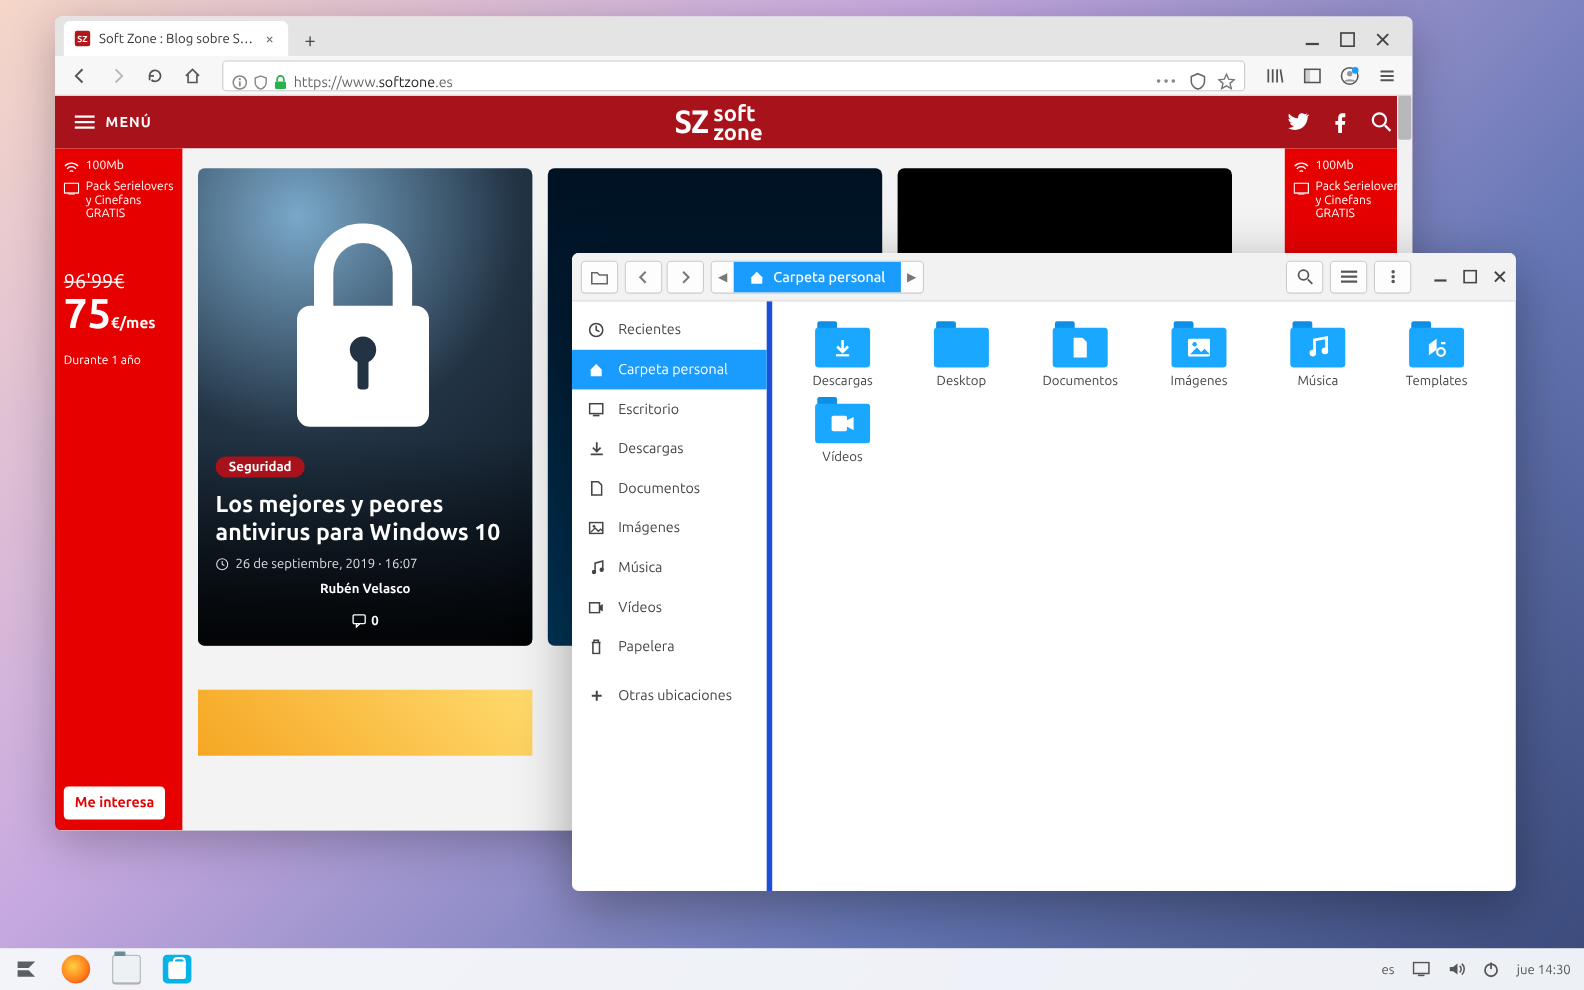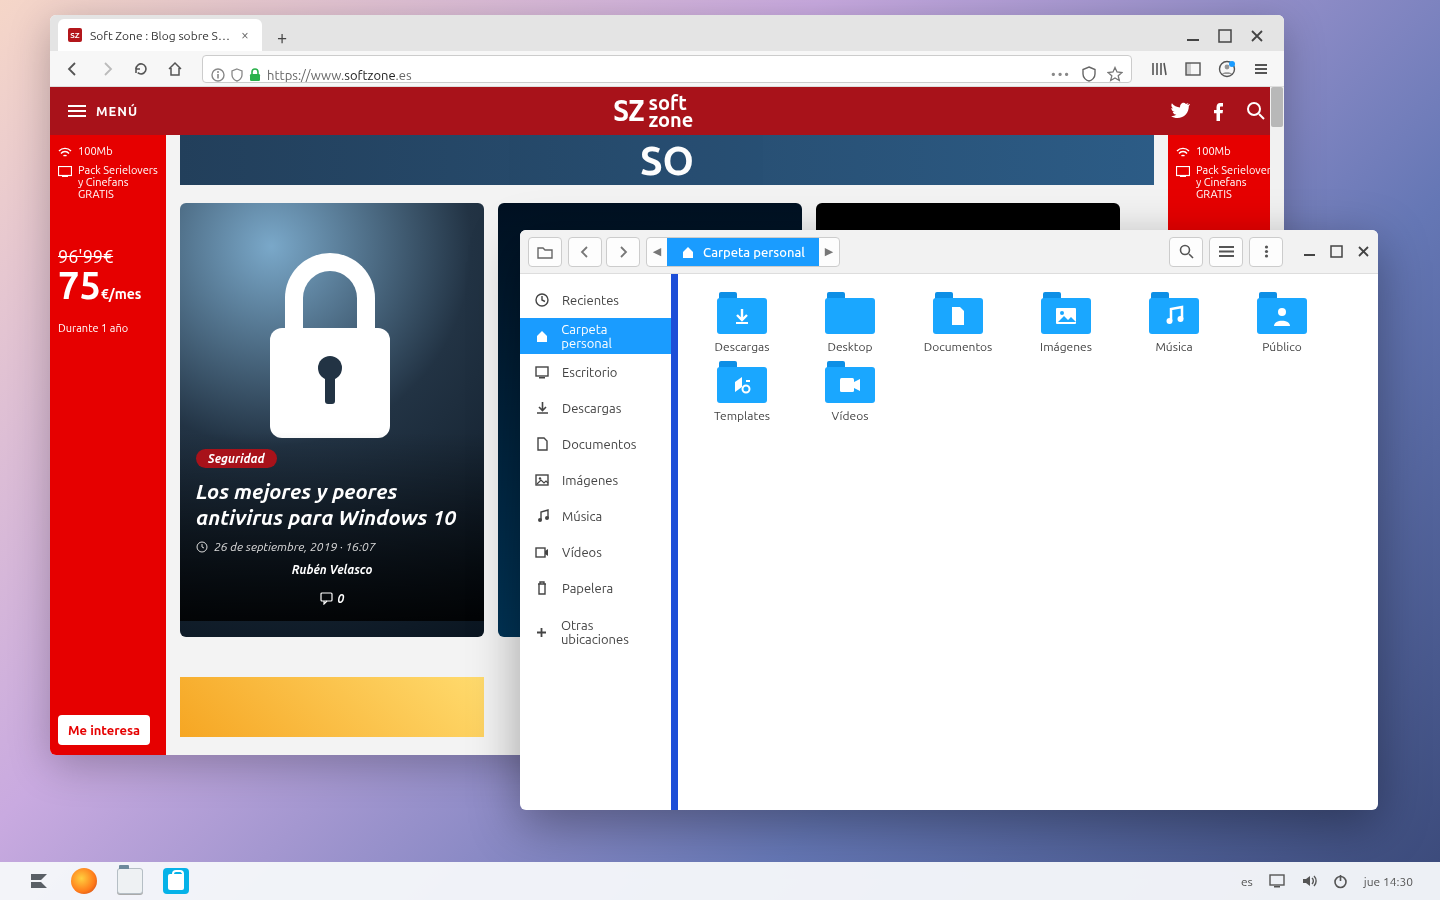--- a/index.html
+++ b/index.html
@@ -44,21 +44,21 @@
 .price-cross{text-decoration:line-through;font-size:18px;}
 .price-big{font-size:38px;font-weight:bold;line-height:1;}
 .price-unit{font-size:14px;font-weight:bold;}
 .price-sub{font-size:11px;margin-top:18px;}
 .ad-cta{margin-top:auto;background:#fff;color:#e60000;font-weight:bold;padding:8px 10px;border-radius:4px;font-size:13px;align-self:flex-start;}
 .content{flex:1;background:#f3f3f3;padding:0 14px;}
 .banner-frag{height:50px;background:linear-gradient(90deg,#0b2b4a,#164b7a);display:flex;align-items:center;justify-content:center;color:#fff;font-size:40px;font-weight:bold;opacity:.9;}
 .cards{display:flex;gap:14px;margin-top:18px;}
 .card{width:304px;height:434px;border-radius:6px;overflow:hidden;position:relative;background:#222;color:#fff;}
 .card.lock{background:radial-gradient(circle at 30% 10%,#7aa8c9 0%,#234 45%,#0a1520 100%);}
-.card-overlay{position:absolute;left:0;right:0;bottom:16px;padding:16px;background:linear-gradient(transparent,rgba(0,0,0,.85));font-style:italic;}
+.card-overlay{position:absolute;left:0;right:0;bottom:0;padding:16px;background:linear-gradient(transparent,rgba(0,0,0,.85));}
 .tag{display:inline-block;background:#a8121a;border-radius:12px;padding:3px 12px;font-size:12px;font-weight:bold;margin-bottom:10px;}
 .card-title{font-size:21px;font-weight:bold;line-height:1.25;margin-bottom:10px;}
 .meta{font-size:12px;display:flex;align-items:center;gap:6px;color:#ddd;}
 .author{font-size:12px;font-weight:bold;margin-top:10px;display:flex;align-items:center;gap:16px;flex-direction:column;}
 .card2{background:linear-gradient(#012,#035);}
 .card3{background:#000;}
 .bottom-card{margin-top:40px;width:304px;height:60px;background:linear-gradient(45deg,#f6a623,#ffdb6e);}
 .lock-art{position:absolute;top:50px;left:60px;width:180px;height:200px;}
 .lock-body{width:120px;height:110px;background:#fff;border-radius:12px;position:absolute;top:75px;left:30px;}
 .lock-body:after{content:"";position:absolute;top:28px;left:50%;transform:translateX(-50%);width:24px;height:24px;background:#234;border-radius:50%;}
@@ -71,32 +71,32 @@
 .fm { position:absolute; top:230px; left:520px; width:858px; height:580px; background:#fff;border-radius:6px;box-shadow:0 14px 50px rgba(0,0,0,.35);display:flex;flex-direction:column;overflow:hidden;}
 .fm-toolbar{height:44px;background:#f2f2f2;border-bottom:1px solid #ddd;display:flex;align-items:center;padding:0 8px;gap:6px;}
 .fm-btn{width:34px;height:30px;border:1px solid #ccc;border-radius:4px;background:#fdfdfd;display:flex;align-items:center;justify-content:center;color:#555;}
 .fm-nav-group{display:flex;gap:4px;}
 .pathbar{display:flex;align-items:center;height:30px;border:1px solid #ccc;border-radius:4px;overflow:hidden;background:#fdfdfd;}
 .path-arrow{width:20px;display:flex;align-items:center;justify-content:center;color:#777;font-size:11px;}
 .path-current{background:#1a9cff;color:#fff;height:100%;display:flex;align-items:center;padding:0 14px;gap:8px;font-size:13px;font-weight:500;}
 .fm-toolbar-right{margin-left:auto;display:flex;gap:6px;align-items:center;}
 .fm-win-controls{display:flex;gap:14px;margin-left:14px;color:#444;}
 .fm-body{flex:1;display:flex;}
-.fm-sidebar{width:158px;border-right:7px solid #1d4ed8;padding:8px 0;}
+.fm-sidebar{width:182px;border-right:5px solid #1d4ed8;padding:8px 0;}
 .sb-item{height:36px;display:flex;align-items:center;gap:12px;padding:0 14px;font-size:13px;color:#444;}
 .sb-item.active{background:#1a9cff;color:#fff;}
 .sb-icon{width:16px;display:flex;justify-content:center;}
 .fm-content{flex:1;padding:18px 12px;display:flex;flex-wrap:wrap;align-content:flex-start;gap:8px 4px;}
 .folder{width:104px;display:flex;flex-direction:column;align-items:center;gap:6px;font-size:12px;color:#444;text-align:center;}
 .folder-icon{width:50px;height:42px;position:relative;}
 .ftab{position:absolute;top:0;left:2px;width:18px;height:8px;background:#0d8fe6;border-radius:2px 2px 0 0;}
 .fbody{position:absolute;top:6px;left:0;right:0;bottom:0;background:#1aa7ff;border-radius:3px;display:flex;align-items:center;justify-content:center;color:#fff;}
 
 
-.taskbar{position:absolute;left:0;right:0;bottom:0;height:38px;background:rgba(245,247,250,.96);display:flex;align-items:center;padding:0 27px;gap:18px;color:#555;font-size:12px;}
+.taskbar{position:absolute;left:0;right:0;bottom:0;height:38px;background:rgba(245,247,250,.96);display:flex;align-items:center;padding:0 12px;gap:18px;color:#555;font-size:12px;}
 .tb-left{display:flex;align-items:center;gap:20px;}
 .tb-app{width:26px;height:26px;display:flex;align-items:center;justify-content:center;border-radius:3px;}
 .tb-app.ff{background:radial-gradient(circle at 40% 40%,#ffcf3f,#ff7b1a 60%,#b8361b);border-radius:50%;}
 .tb-app.files{background:#eef1f3;border:1px solid #b5bec5;position:relative;box-shadow:0 1px 0 #aaa;}
 .tb-app.files:before{content:"";position:absolute;top:-4px;left:1px;width:10px;height:4px;background:#6d8a9c;border-radius:1px 1px 0 0;}
 .tb-app.store{background:#06b2e8;border-radius:4px;position:relative;}
 .tb-app.store:before{content:"";position:absolute;top:6px;left:5px;right:5px;bottom:4px;background:#fff;border-radius:2px;}
 .tb-app.store:after{content:"";position:absolute;top:2px;left:9px;width:8px;height:6px;border:2px solid #fff;border-bottom:none;border-radius:4px 4px 0 0;}
 .tb-right{margin-left:auto;display:flex;align-items:center;gap:16px;}
 .zorin-logo{width:24px;height:24px;position:relative;}
@@ -263,21 +263,20 @@
           </div>
         <div class="price-block">
           <div class="price-cross">96'99€</div>
           <div><span class="price-big">75</span><span class="price-unit">€/mes</span></div>
           <div class="price-sub">Durante 1 año</div>
         </div>
         <div class="ad-cta">Me interesa</div>
       </div>
 
       <div class="content">
-        <div class="banner-frag">SO</div>
         <div class="cards">
           <div class="card lock">
             <div class="lock-art">
               <div class="lock-sh"></div>
                 <div class="lock-body"></div>
             </div>
             <div class="card-overlay">
               <span class="tag">Seguridad</span>
               <div class="card-title">Los mejores y peores antivirus para Windows 10</div>
               <div class="meta">
@@ -539,32 +538,20 @@
             <div class="ftab"></div>
             <div class="fbody">
               <svg width="20" height="22" fill="#fff">
                 <path d="M7 16 V4 L18 2 V14" fill="none" stroke="#fff" stroke-width="2.5"></path>
                 <circle cx="5.5" cy="16" r="3" fill="#fff"></circle>
                 <circle cx="16.5" cy="14" r="3" fill="#fff"></circle>
               </svg>
             </div>
           </div>
           <span>Música</span>
-        </div>
-        <div class="folder">
-          <div class="folder-icon">
-            <div class="ftab"></div>
-            <div class="fbody">
-              <svg width="18" height="20" fill="#fff">
-                <circle cx="9" cy="6" r="4" fill="#fff"></circle>
-                <path d="M1 20 C1 13 17 13 17 20 Z" fill="#fff"></path>
-              </svg>
-            </div>
-          </div>
-          <span>Público</span>
         </div>
         <div class="folder">
           <div class="folder-icon">
             <div class="ftab"></div>
             <div class="fbody">
               <svg width="20" height="20" fill="#fff">
                 <path d="M3 17 L3 7 L10 2 L10 12 Z" fill="#fff"></path>
                 <circle cx="14" cy="14" r="3.5" fill="none" stroke="#fff" stroke-width="2"></circle>
                 <path d="M14 6 L18 6" stroke="#fff" stroke-width="2"></path>
               </svg>

